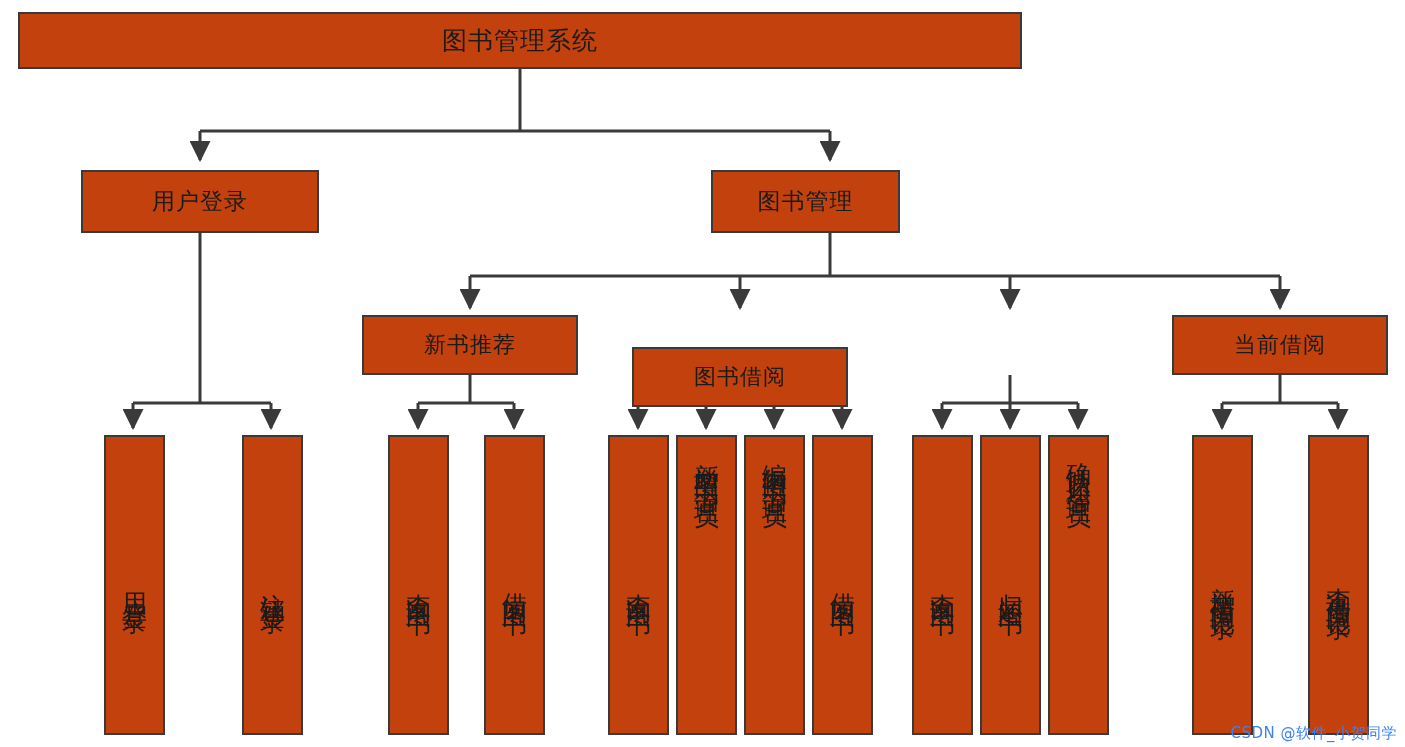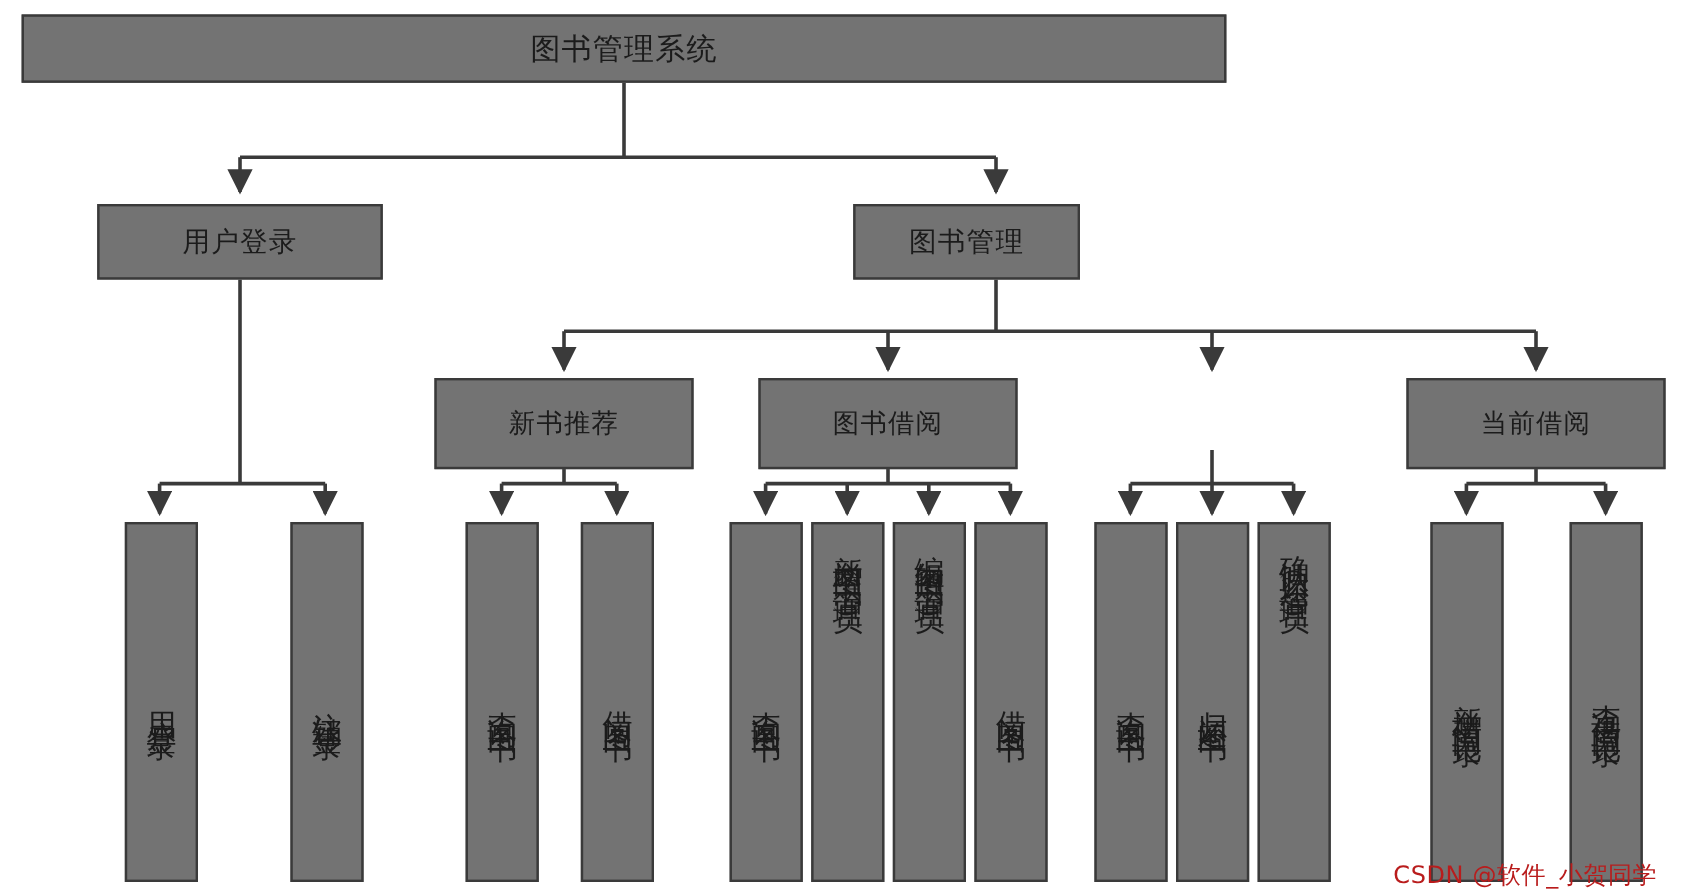--- a/index.html
+++ b/index.html
@@ -19,21 +19,21 @@
   #wires{
     position:absolute;
     left:0; top:0;
     width:1405px; height:747px;
     pointer-events:none;
   }
   
   .node{
     position:absolute;
     box-sizing:border-box;
-    background:#737373;
+    background:#c2410c;
     border:2px solid #3a3a3a;
     display:flex;
     align-items:center;
     justify-content:center;
     color:#1b1b1b;
   }
   .node .label{
     display:block;
     text-align:center;
     letter-spacing:1px;
@@ -41,24 +41,24 @@
   }
   
   .node.root{ left:18px; top:12px; width:1004px; height:57px; }
   .node.root .label{ font-size:25px; }
   
   .node.lvl2{ top:170px; height:63px; }
   .node.lvl2 .label{ font-size:23px; }
   .node.n-user-login{ left:81px;  width:238px; }
   .node.n-book-mgmt{ left:711px;  width:189px; }
   
-  .node.lvl3{ top:315px; height:76px; }
+  .node.lvl3{ top:315px; height:60px; }
   .node.lvl3 .label{ font-size:22px; }
   .node.n-new-book{   left:362px;  width:216px; }
-  .node.n-borrow{     left:632px;  width:216px; }
+  .node.n-borrow{     left:632px;  width:216px;margin-top:32px; }
   .node.n-current{    left:902px;  width:216px; }
   .node.n-records{    left:1172px; width:216px; }
   
   .node.leaf{
     top:435px;
     height:300px;
     width:61px;
     align-items:flex-start;
     justify-content:center;
     padding-top:6px;
@@ -73,24 +73,24 @@
     text-align:left;
   }
   
   .node.leaf.short{
     align-items:center;
     padding-top:0;
   }
   
   #watermark{
     position:absolute;
-    right:24px;
+    right:8px;
     bottom:4px;
-    font-size:20px;
-    color:#b91c1c;
+    font-size:15px;
+    color:#3b82f6;
     white-space:nowrap;
     letter-spacing:.5px;
   }
 </style>
 </head>
 <body>
 
 <div id="canvas">
 
   <svg id="wires" viewBox="0 0 1405 747" width="1405" height="747" xmlns="http://www.w3.org/2000/svg">

